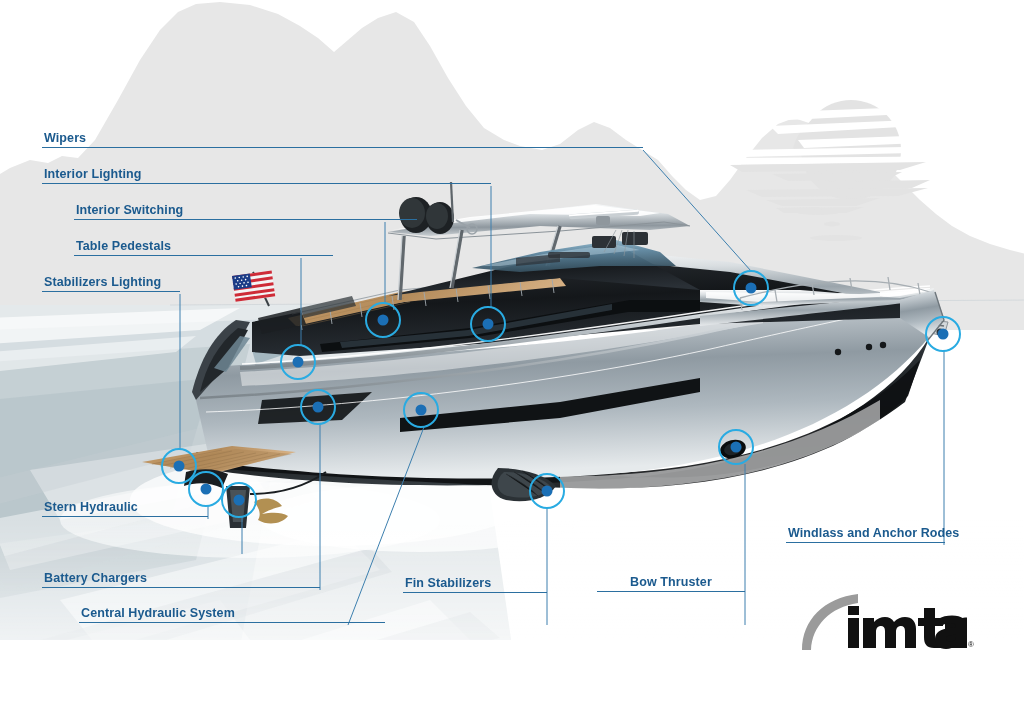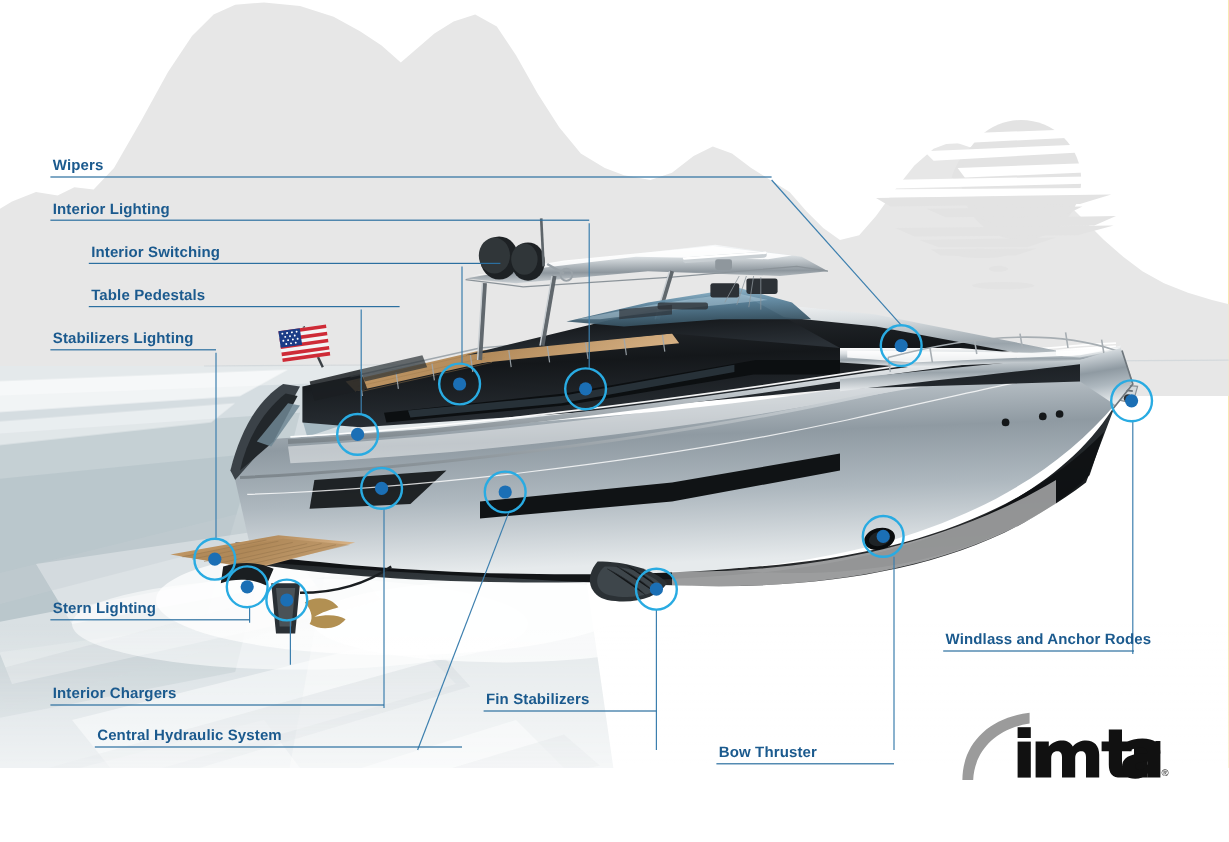--- a/index.html
+++ b/index.html
@@ -567,41 +567,41 @@
       <span class="lbl">Table Pedestals</span>
       <span class="rule" style="width:259px;"></span>
     </div>
 
     <div class="callout" style="left:42px;top:275px;">
       <span class="lbl">Stabilizers Lighting</span>
       <span class="rule" style="width:138px;"></span>
     </div>
 
     <div class="callout" style="left:42px;top:500px;">
-      <span class="lbl">Stern Lighting</span>
+      <span class="lbl">Stern Hydraulic</span>
       <span class="rule" style="width:166px;"></span>
     </div>
 
 
     <div class="callout" style="left:42px;top:571px;">
-      <span class="lbl">Interior Chargers</span>
+      <span class="lbl">Battery Chargers</span>
       <span class="rule" style="width:278px;"></span>
     </div>
 
     <div class="callout" style="left:42px;top:606px;margin-left:37px;">
       <span class="lbl">Central Hydraulic System</span>
       <span class="rule" style="width:306px;"></span>
     </div>
 
     <div class="callout" style="left:403px;top:576px;">
       <span class="lbl">Fin Stabilizers</span>
       <span class="rule" style="width:144px;"></span>
     </div>
 
-    <div class="callout" style="left:597px;top:620px;">
+    <div class="callout" style="left:597px;top:575px;text-align:center;">
       <span class="lbl">Bow Thruster</span>
       <span class="rule" style="width:148px;"></span>
     </div>
 
     <div class="callout" style="left:786px;top:526px;">
       <span class="lbl">Windlass and Anchor Rodes</span>
       <span class="rule" style="width:159px;"></span>
     </div>
   </div>
 

